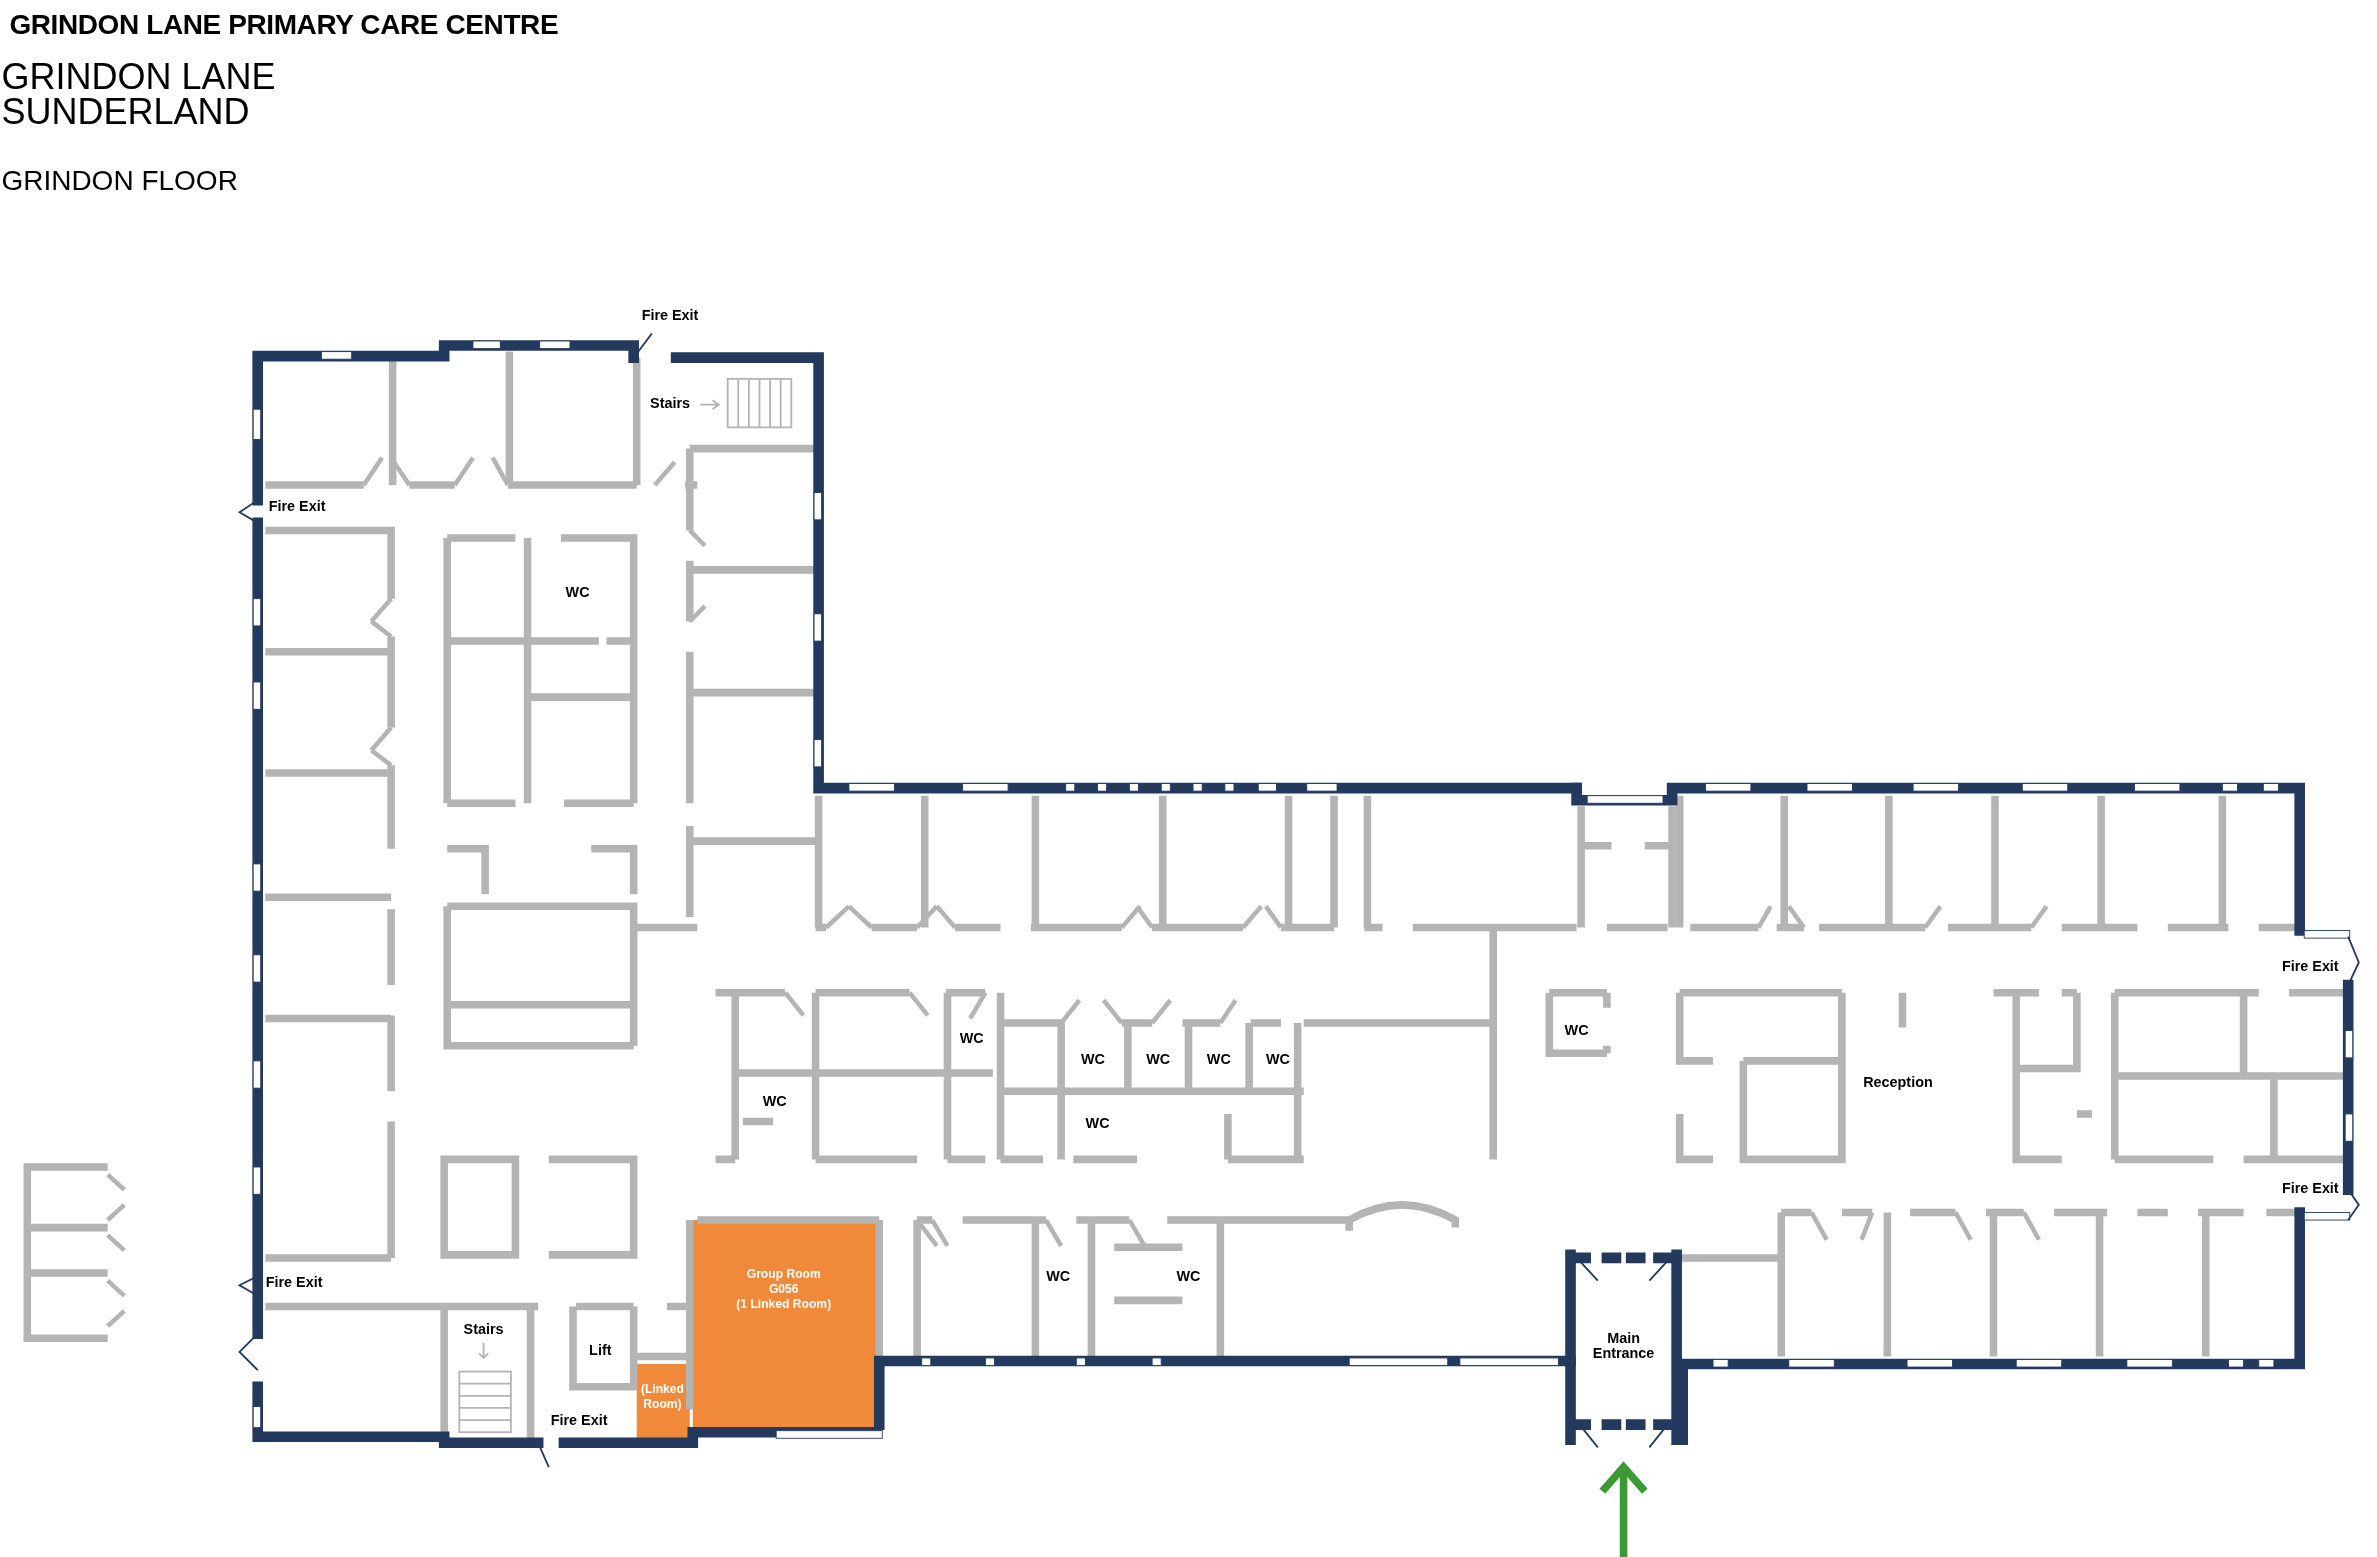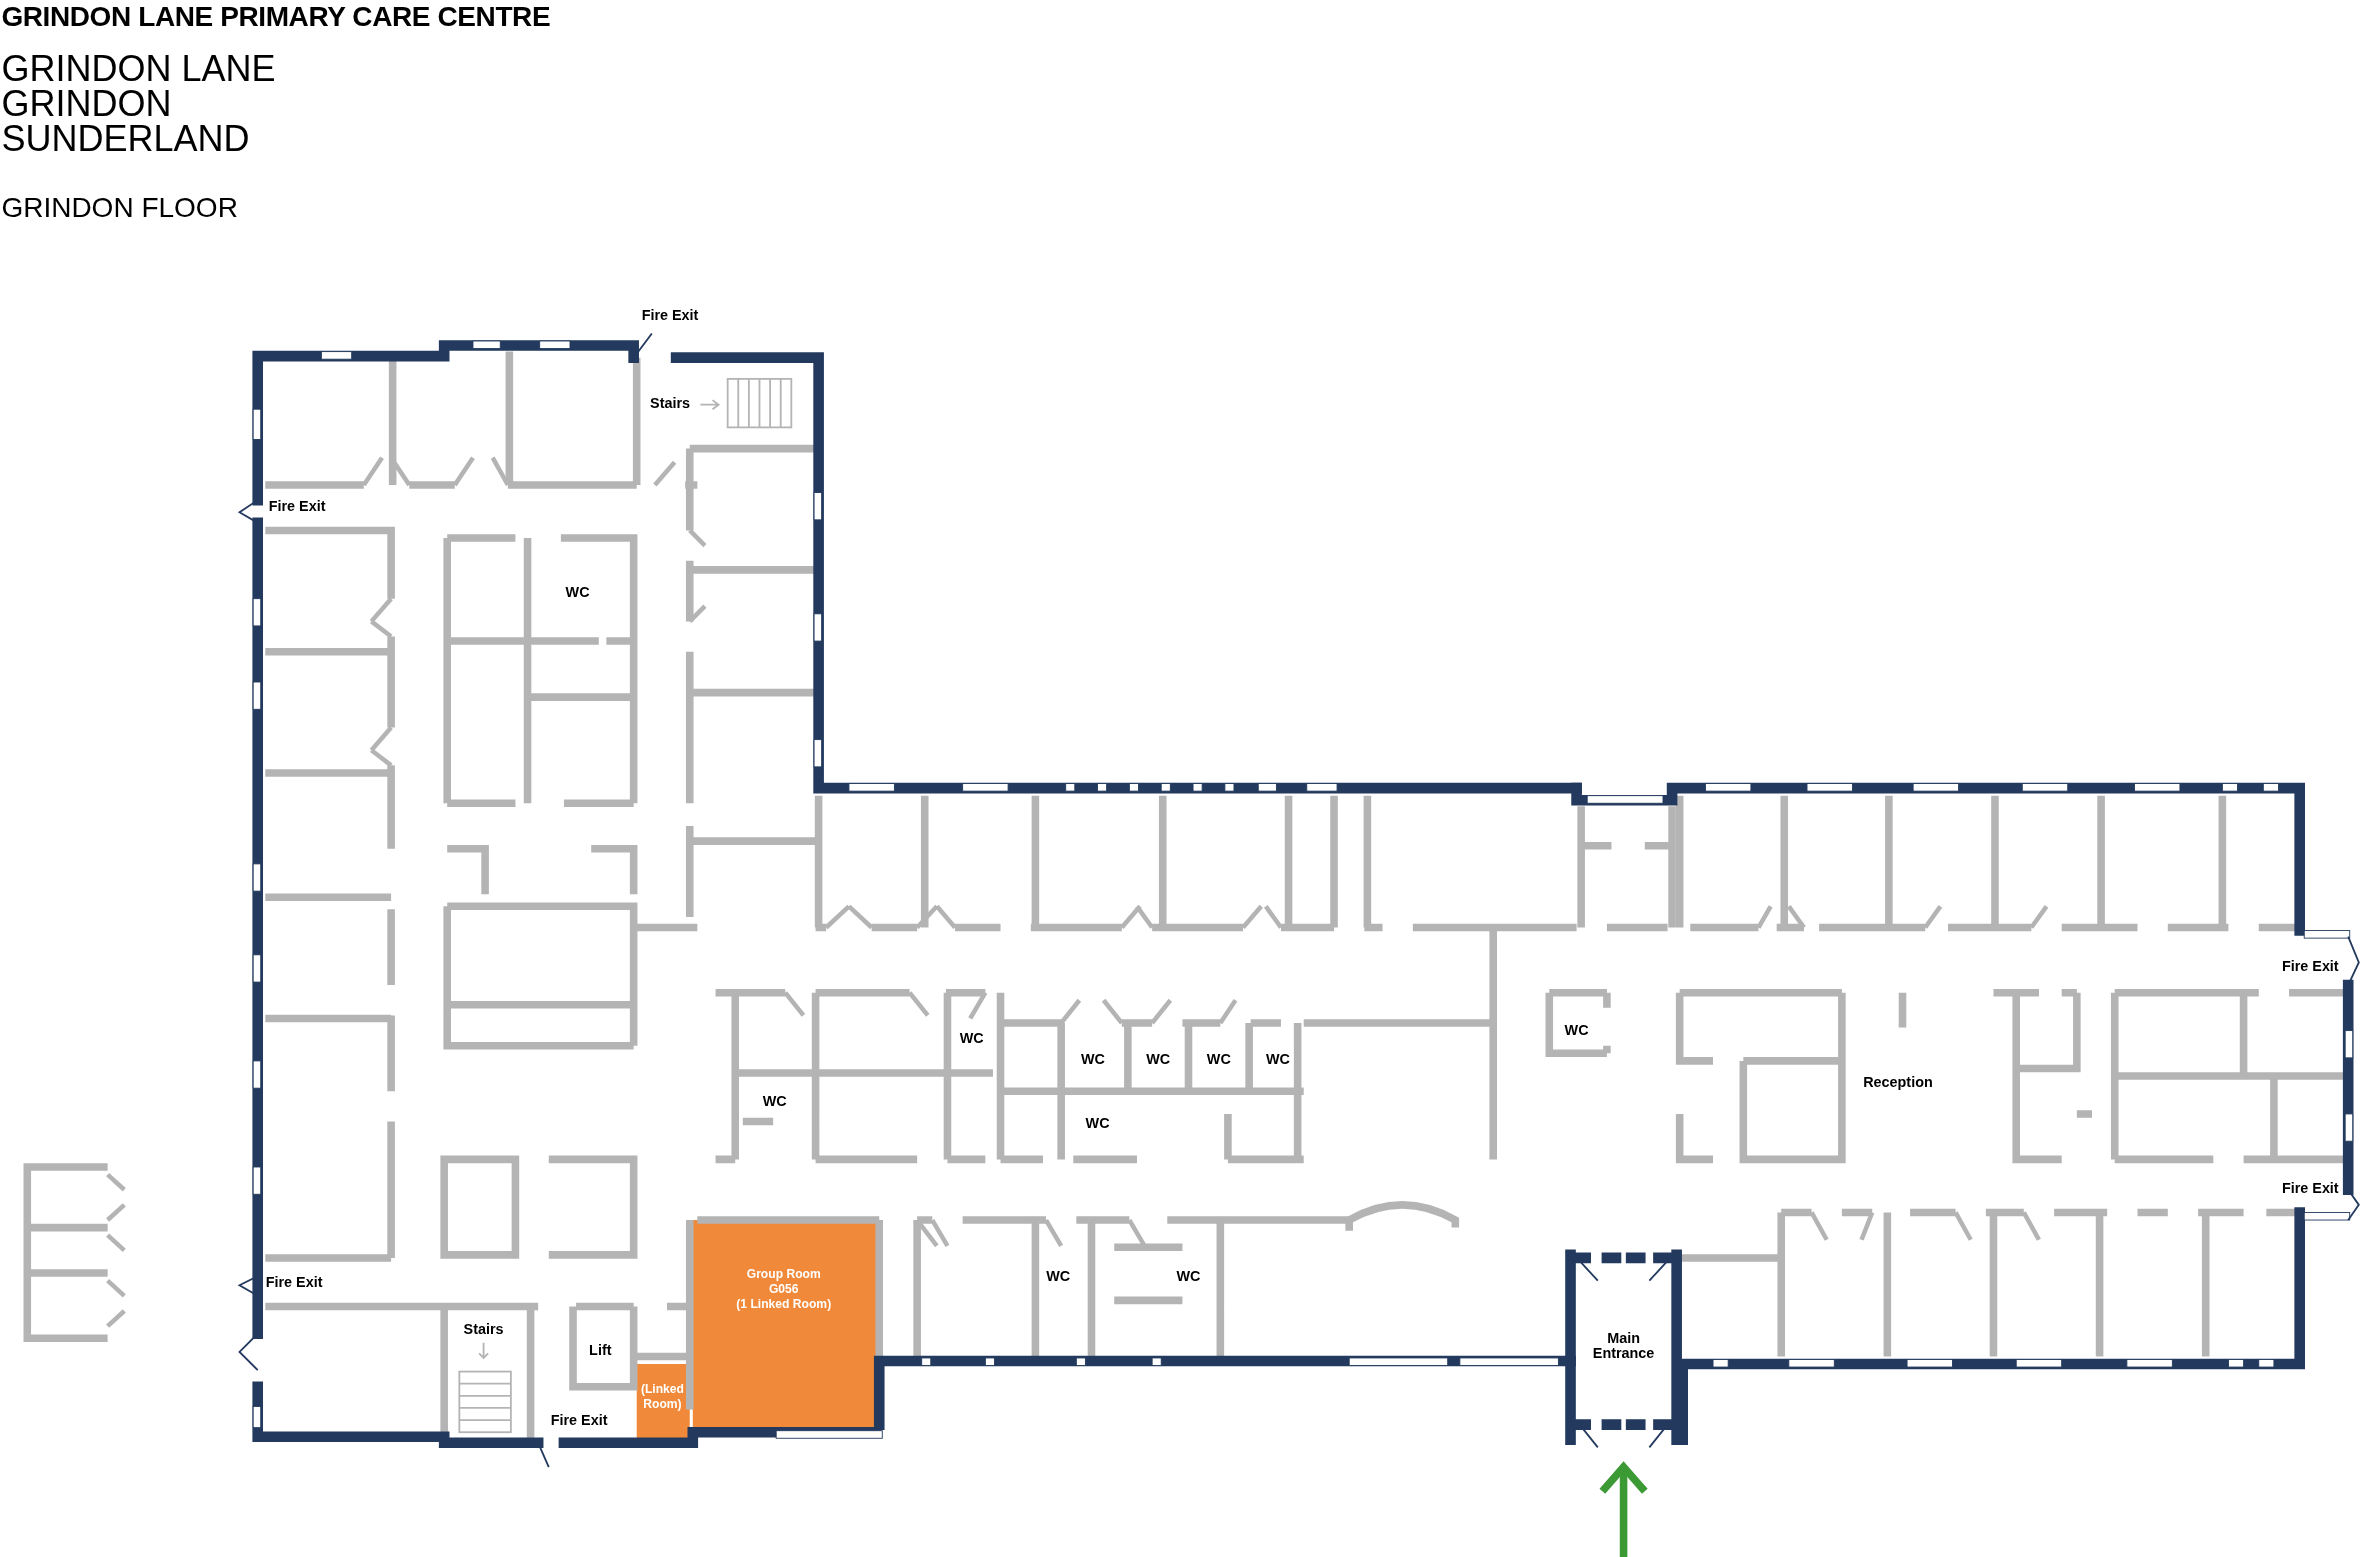--- a/index.html
+++ b/index.html
@@ -1,39 +1,38 @@
 <!DOCTYPE html>
 <html style="font-size:11.3px"><head>
 <meta charset="utf-8">
 <style>
   html, body { margin: 0; padding: 0; background: #ffffff; }
   body { width: 2377px; height: 1558px; position: relative; overflow: hidden; font-family: "DejaVu Sans", "Liberation Sans", sans-serif; }
   .header { position: absolute; left: 1.4px; top: 0; color: #000; }
-  .title { font-family: "Liberation Sans", sans-serif; font-weight: bold; font-size: 28px; letter-spacing: -0.4px; margin: 0; line-height: 34px; }
+  .title { font-family: "Liberation Sans", sans-serif; font-weight: bold; font-size: 28px; letter-spacing: -0.4px; margin: 8px; line-height: 34px; }
   .addr { font-family: "Liberation Sans", sans-serif; font-size: 36px; line-height: 35px; margin: 0; }
   .addr-block { margin-top: 17px; }
   .floor { font-family: "Liberation Sans", sans-serif; font-size: 28px; line-height: 35px; margin-top: 34px; }
   svg.plan { position: absolute; left: 0; top: 0; width: 2377px; height: 1558px; }
   .lbl { font-family: "Liberation Sans", sans-serif; font-weight: bold; font-size: 9.5px; fill: #000; text-anchor: middle; }
   .lbl-w { font-family: "Liberation Sans", sans-serif; font-weight: bold; font-size: 8px; fill: #fff; text-anchor: middle; }
   .ext { stroke: #233a5e; stroke-width: 7; fill: none; stroke-linecap: square; }
   .int { stroke: #b4b4b4; stroke-width: 5; fill: none; stroke-linecap: butt; }
   .win { fill: #ffffff; stroke: #233a5e; stroke-width: 0.6; }
   .door { stroke: #b4b4b4; stroke-width: 3; fill: none; }
   .edoor { stroke: #233a5e; stroke-width: 1.2; fill: none; }
   .stairs { stroke: #b4b4b4; stroke-width: 1.2; fill: #fff; }
 </style>
 </head>
 <body>
 
 <div class="header">
   <p class="title">GRINDON LANE PRIMARY CARE CENTRE</p>
   <div class="addr-block">
     <p class="addr">GRINDON LANE</p>
-    <p class="addr">GRINDON</p>
     <p class="addr">SUNDERLAND</p>
   </div>
   <p class="floor">GRINDON FLOOR</p>
 </div>
 
 <svg class="plan" viewBox="0 0 1568 1028" preserveAspectRatio="none">
 
   <rect x="457" y="805" width="121" height="140" fill="#f08a3a"></rect>
   <rect x="420" y="900" width="35" height="50" fill="#f08a3a"></rect>
 

